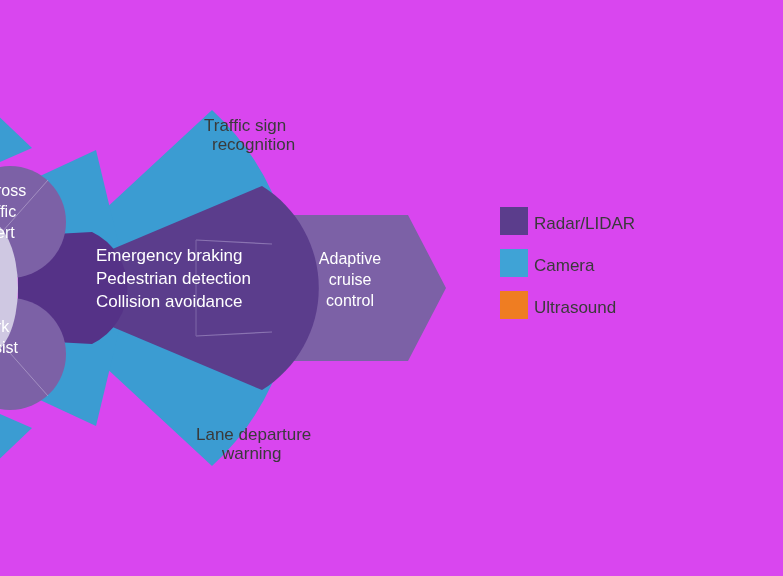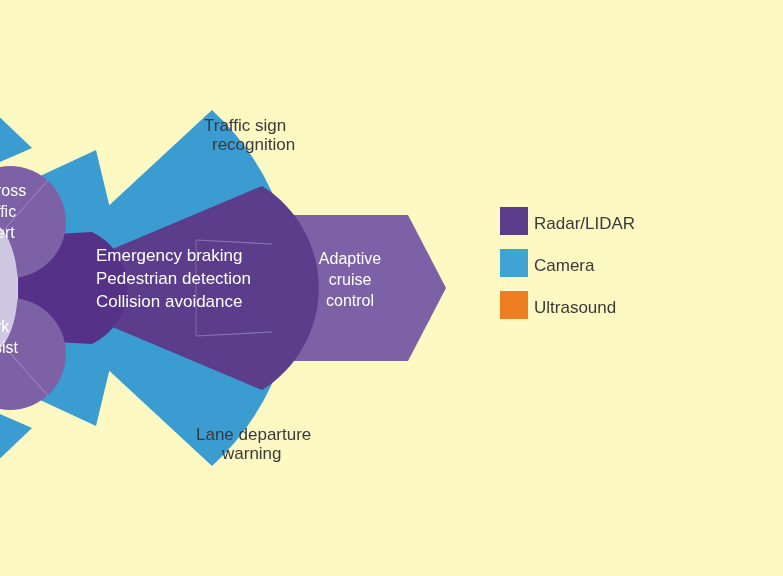--- a/index.html
+++ b/index.html
@@ -5,21 +5,21 @@
   html,body{margin:0;padding:0;}
   body{
     width:783px;height:576px;
     background:#ffffff;
     font-family:"Liberation Sans", sans-serif;
     overflow:hidden;
     position:relative;
   }
   #stage{
     position:absolute;left:0;top:0;width:783px;height:576px;
-    background:#fef9c3;
+    background:#d946ef;
   }
   svg.diagram{
     position:absolute;left:0;top:0;width:783px;height:576px;
     display:block;
   }
   .lbl-dark{
     fill:#3a3a3a;
     font-family:"Liberation Sans", sans-serif;
     font-size:17px;
   }

